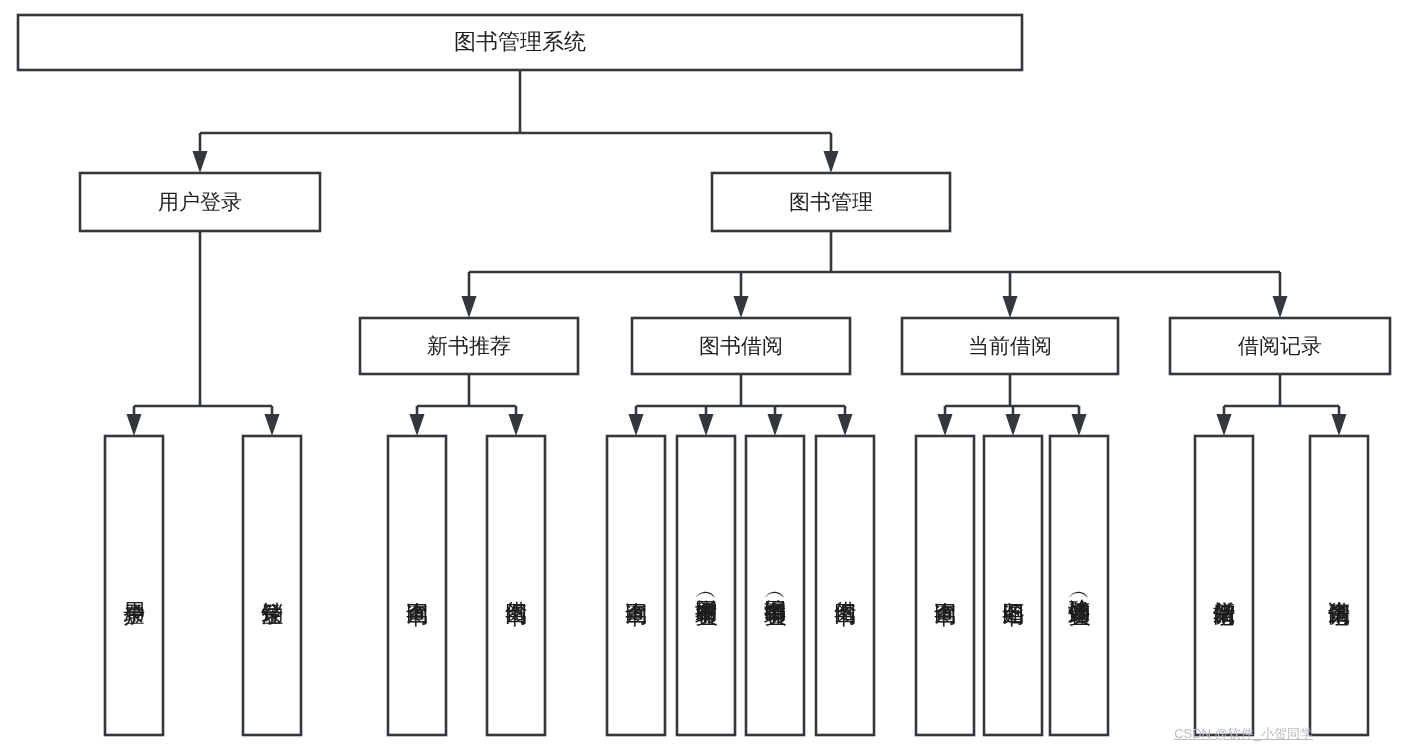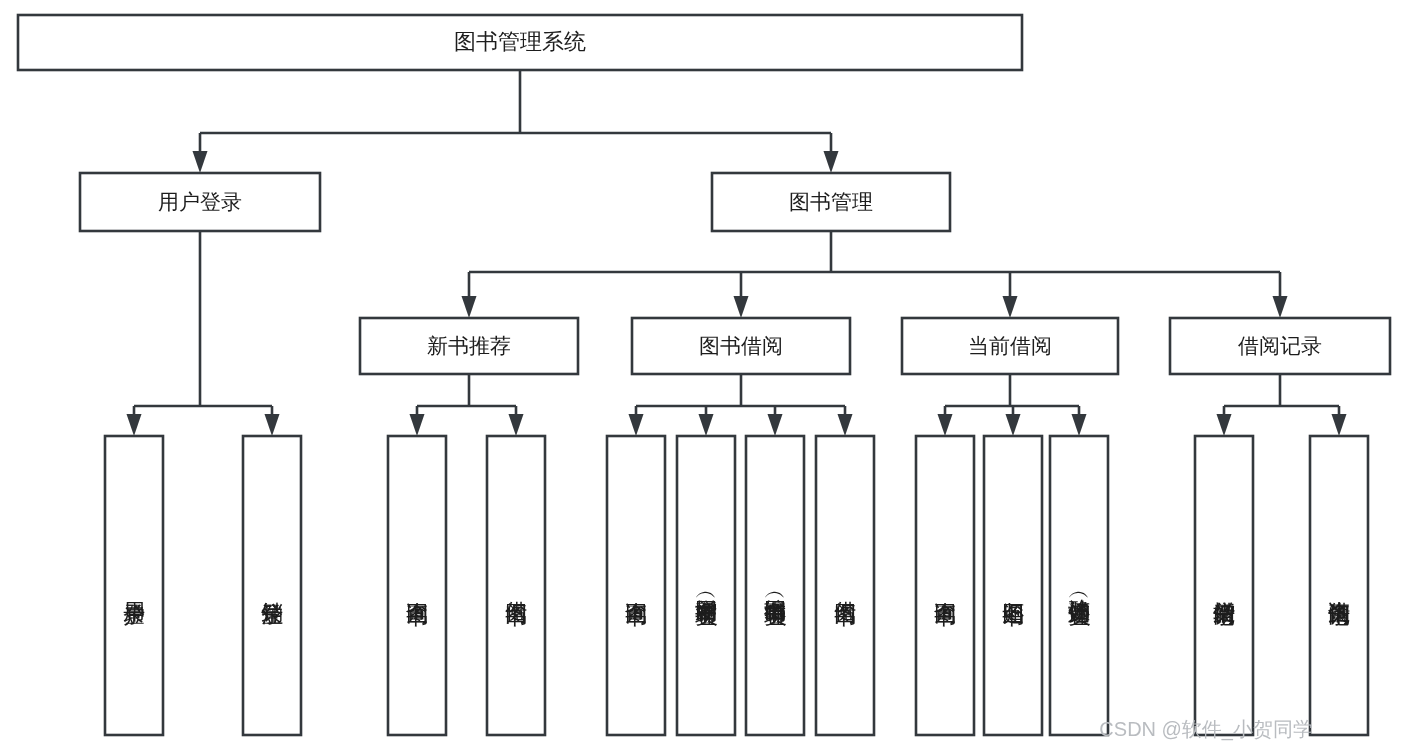--- a/index.html
+++ b/index.html
@@ -67,24 +67,25 @@
     display: flex;
     align-items: center;
     justify-content: center;
     pointer-events: none;
   }
   .watermark {
     position: absolute;
     right: 10px;
     bottom: 4px;
     font-family: "Liberation Sans", "DejaVu Sans", sans-serif;
-    font-size: 20px;
+    font-size: 13px;
     color: #b9bcc0;
     white-space: nowrap;
     user-select: none;
+    text-decoration: underline;
   }
 </style>
 </head>
 <body>
 
 <div id="diagram-root">
   <svg class="diagram-canvas" id="diagram-svg" viewBox="0 0 1405 747" xmlns="http://www.w3.org/2000/svg">
       <g>
         <g>
           <path d="M 520 70 L 520 133" class="connector"></path>

